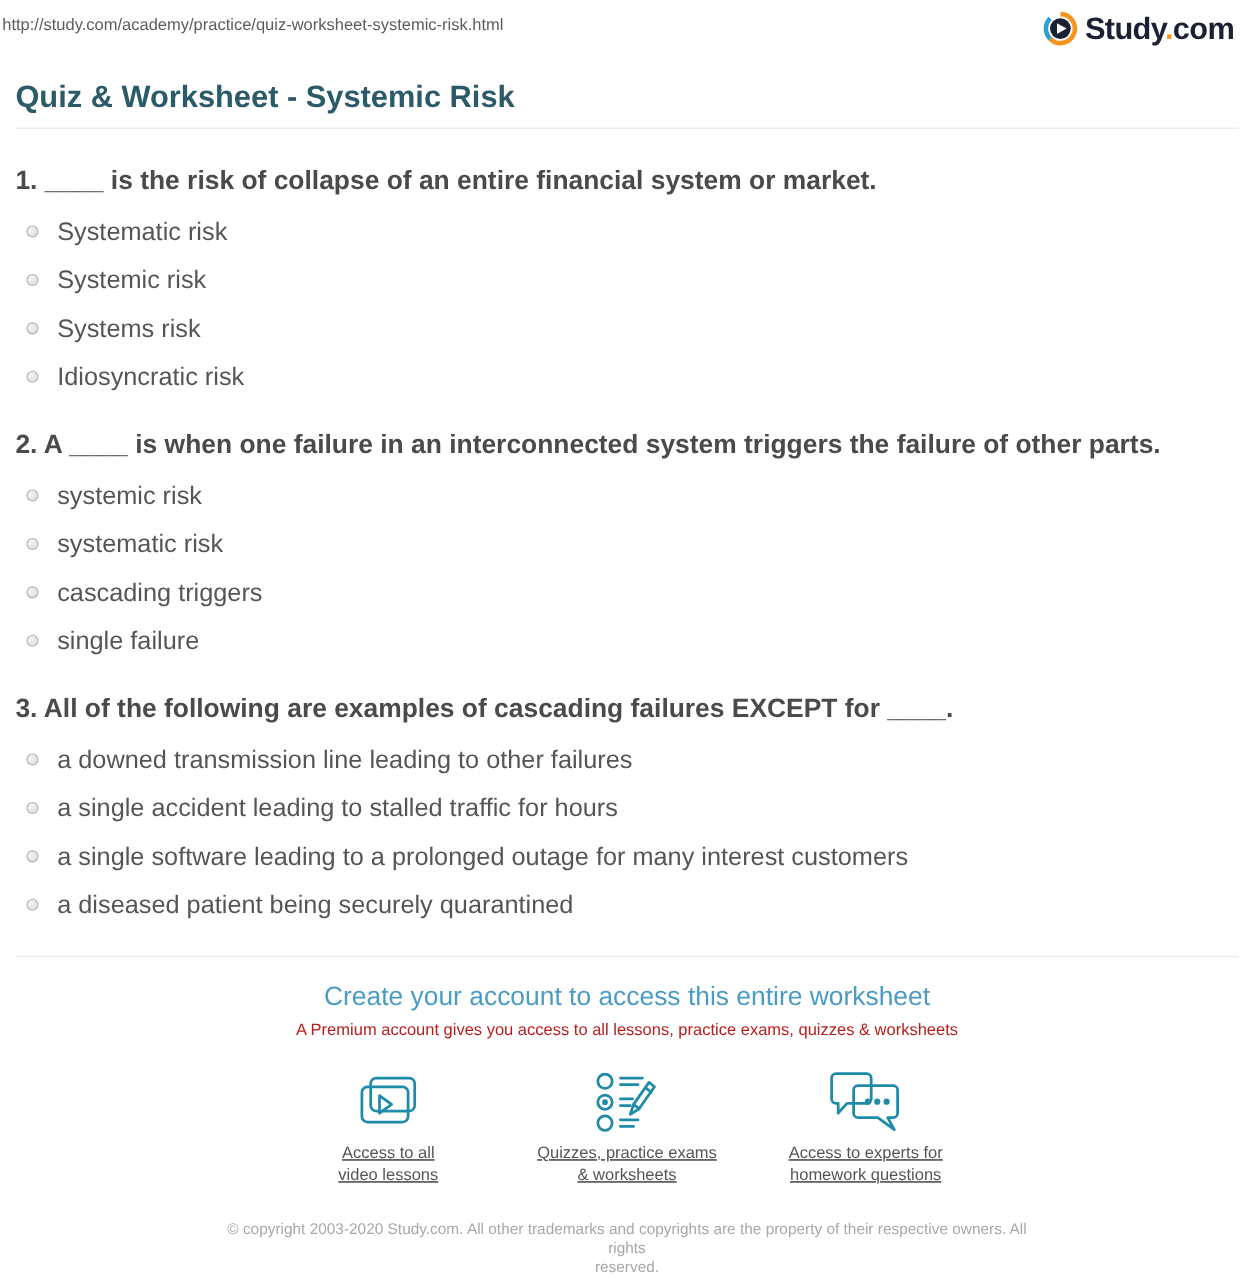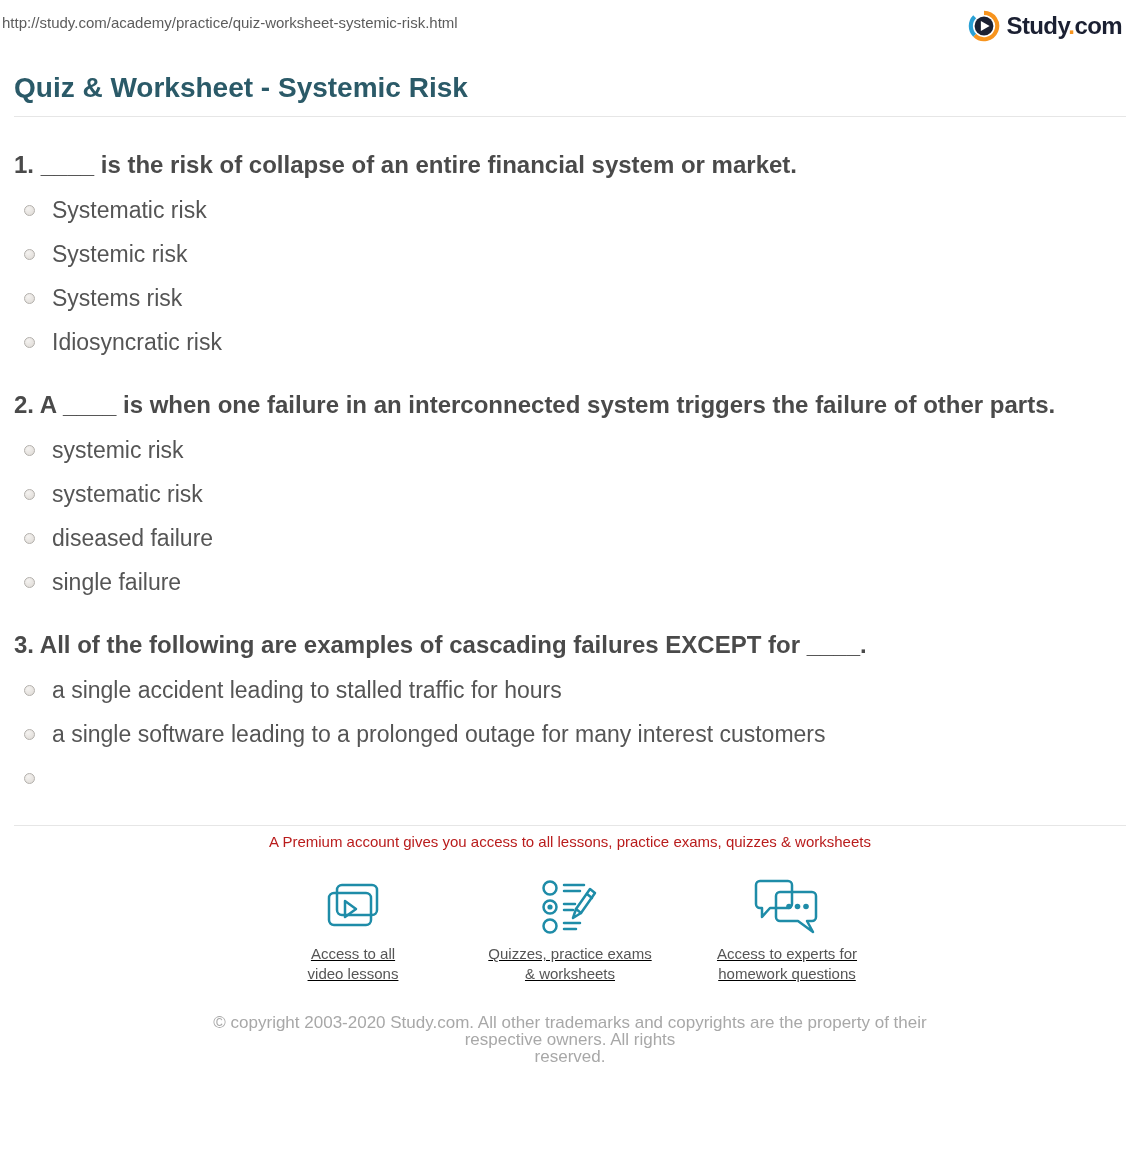--- a/index.html
+++ b/index.html
@@ -25,21 +25,21 @@
     padding-top: 4px;
   }
   .logo {
     display: flex;
     align-items: center;
     gap: 6px;
     cursor: pointer;
   }
   .logo-mark { width: 32px; height: 32px; display: block; }
   .logo-text {
-    font-size: 24px;
+    font-size: 28px;
     font-weight: 700;
     color: #1b2032;
     letter-spacing: -0.6px;
     line-height: 32px;
   }
   .logo-dot { color: #f7941e; }
 
   
   .page-title {
     margin: 30px 0 0 14px;
@@ -125,21 +125,21 @@
     color: #555555;
     line-height: 20px;
     white-space: pre-line;
   }
 
   
   .copyright {
     margin: 30px auto 0 auto;
     max-width: 740px;
     text-align: center;
-    font-size: 17px;
+    font-size: 14px;
     color: #a8a8a8;
     line-height: 17px;
     white-space: pre-line;
   }
 
   .icon-stroke { stroke: #1e8ca8; fill: none; stroke-width: 2.5; stroke-linejoin: round; stroke-linecap: round; }
   .icon-fill { fill: #1e8ca8; }
 </style>
 </head>
 <body>
@@ -185,46 +185,52 @@
   <div class="option-row first">
     <span class="radio"></span>
     <span class="option-label">systemic risk</span>
   </div>
   <div class="option-row">
     <span class="radio"></span>
     <span class="option-label">systematic risk</span>
   </div>
   <div class="option-row">
     <span class="radio"></span>
-    <span class="option-label">diseased failure</span>
+    <span class="option-label">cascading triggers</span>
   </div>
   <div class="option-row">
     <span class="radio"></span>
     <span class="option-label">single failure</span>
   </div>
 </div>
 
 <div class="question-block">
   <p class="question-text">3. All of the following are examples of cascading failures EXCEPT for ____.</p>
+  <div class="option-row first">
+    <span class="radio"></span>
+    <span class="option-label">a downed transmission line leading to other failures</span>
+  </div>
   <div class="option-row">
     <span class="radio"></span>
     <span class="option-label">a single accident leading to stalled traffic for hours</span>
   </div>
   <div class="option-row">
     <span class="radio"></span>
     <span class="option-label">a single software leading to a prolonged outage for many interest customers</span>
   </div>
   <div class="option-row">
     <span class="radio"></span>
+    <span class="option-label">a diseased patient being securely quarantined</span>
   </div>
 </div>
 
 <hr class="divider divider2">
 
 <div class="cta">
+  <h2 class="cta-heading">Create your account to access this entire worksheet</h2>
   <p class="cta-sub">A Premium account gives you access to all lessons, practice exams, quizzes &amp; worksheets</p>
 
   <div class="features">
 
     <div class="feature-col">
       <div class="feature-icon-box">
         <svg width="56" height="50" viewBox="0 0 56 50">
           <rect class="icon-stroke" x="12" y="3" width="40" height="30" rx="5"></rect>
           <rect class="icon-stroke" x="4" y="11" width="42" height="32" rx="5" fill="#ffffff"></rect>
           <path class="icon-stroke" d="M 20 19 L 31 27 L 20 35 Z"></path>

